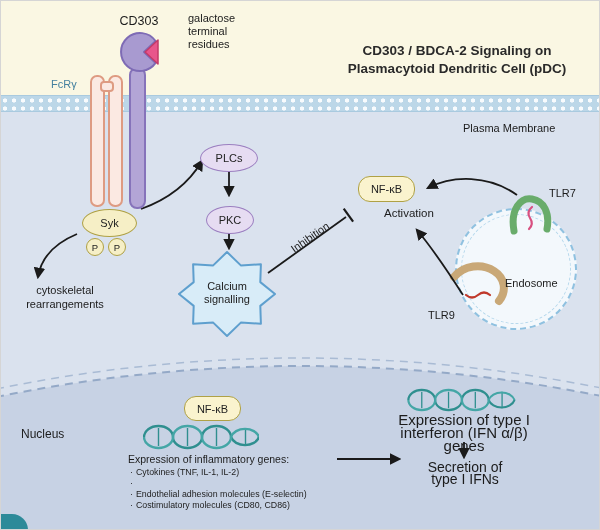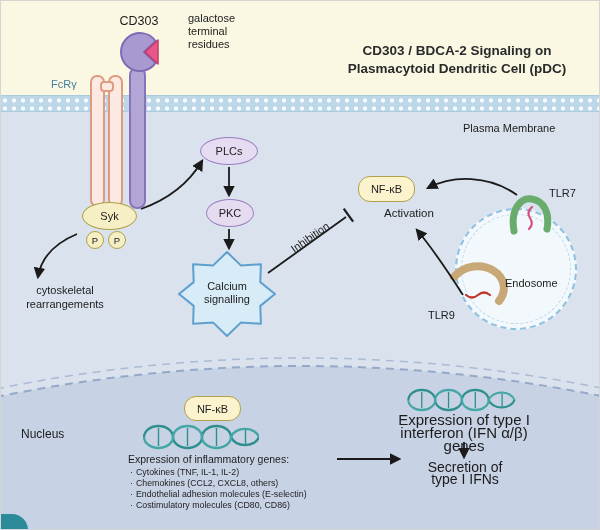--- a/index.html
+++ b/index.html
@@ -15,21 +15,21 @@
        radial-gradient(circle at 4px 12.5px, rgba(255,255,255,.9) 0 1.8px, transparent 2.4px);
      background-size: 9px 17px;
      border-top: 1px solid #a9cadf; border-bottom: 1px solid #a9cadf; }
   .cytoplasm { top: 111px; height: 419px; background: #DAE2EE; }
 
   .label { position: absolute; color: #1c1c1c; }
   .title { left: 322px; top: 9px; width: 268px; text-align: center;
            font-size: 13.5px; font-weight: bold; line-height: 18px; color: #2a2a2a; margin-top: 32px; }
 
   .oval { position: absolute; display: flex; align-items: center; justify-content: center;
-          border-radius: 50%; font-size: 11px; color: #222; }
+          border-radius: 50%; font-size: 11px; color: #222; margin-top: 7px; }
   .enzyme { background: #E6DCF2; border: 1.6px solid #9B7FC0; }
   .syk    { background: #F6EFC6; border: 1.6px solid #AFA145; }
   .pcirc  { font-size: 9.5px; }
   .nfkb { position: absolute; display: flex; align-items: center; justify-content: center;
           background: #FAF3CE; border: 1.6px solid #AFA145; border-radius: 12px;
           font-size: 11px; color: #222; }
 
   .chain { position: absolute; border-radius: 7px; }
   .chain-pink   { width: 15px; height: 132px; top: 74px; background: #FBE9E2; border: 2px solid #DE9B82; }
   .chain-bridge { left: 99px; top: 80px; width: 14px; height: 11px; background: #FBE9E2;
@@ -162,21 +162,20 @@
 
   <div class="label" style="left:127px;top:452px;font-size:10.5px">Expression of inflammatory genes:</div>
 
   <div class="gene-list">
     <div class="gene-item">
       <span class="bullet">·</span>
       <span>Cytokines (TNF, IL-1, IL-2)</span>
     </div>
     <div class="gene-item">
       <span class="bullet">·</span>
-      <span>Chemokines (CCL2, CXCL8, others)</span>
     </div>
     <div class="gene-item">
       <span class="bullet">·</span>
       <span>Endothelial adhesion molecules (E-selectin)</span>
     </div>
     <div class="gene-item">
       <span class="bullet">·</span>
       <span>Costimulatory molecules (CD80, CD86)</span>
     </div>
   </div>

